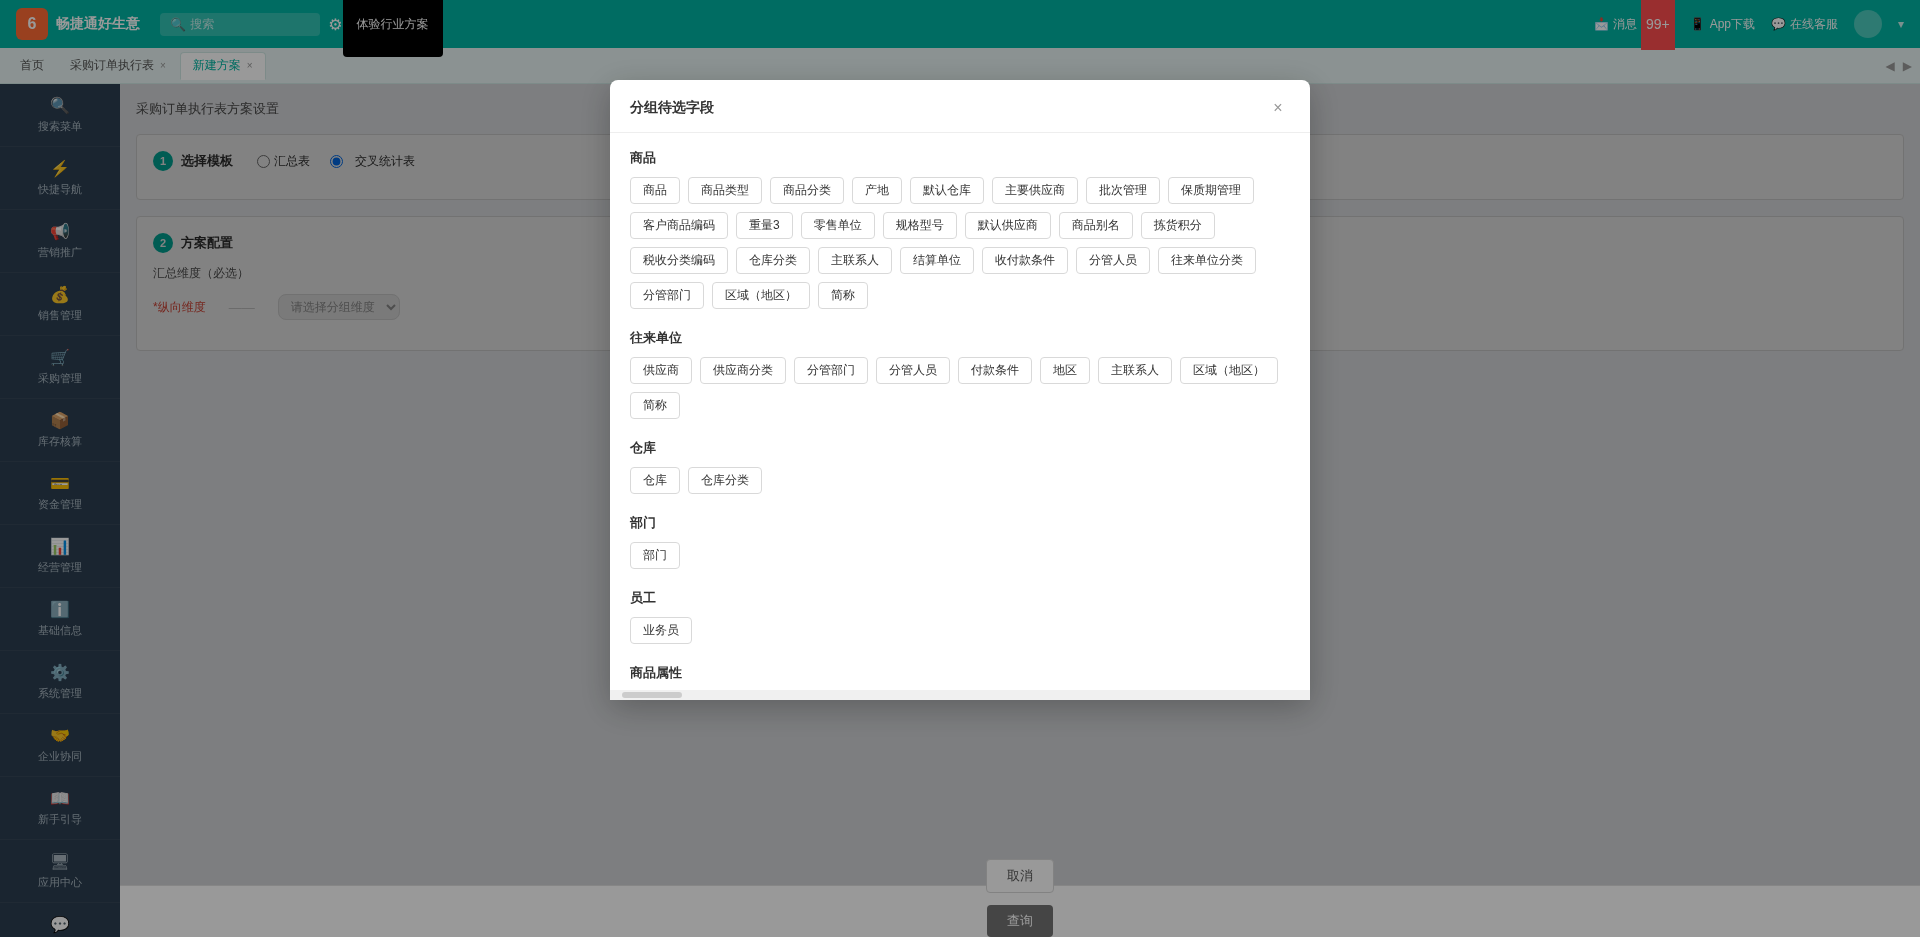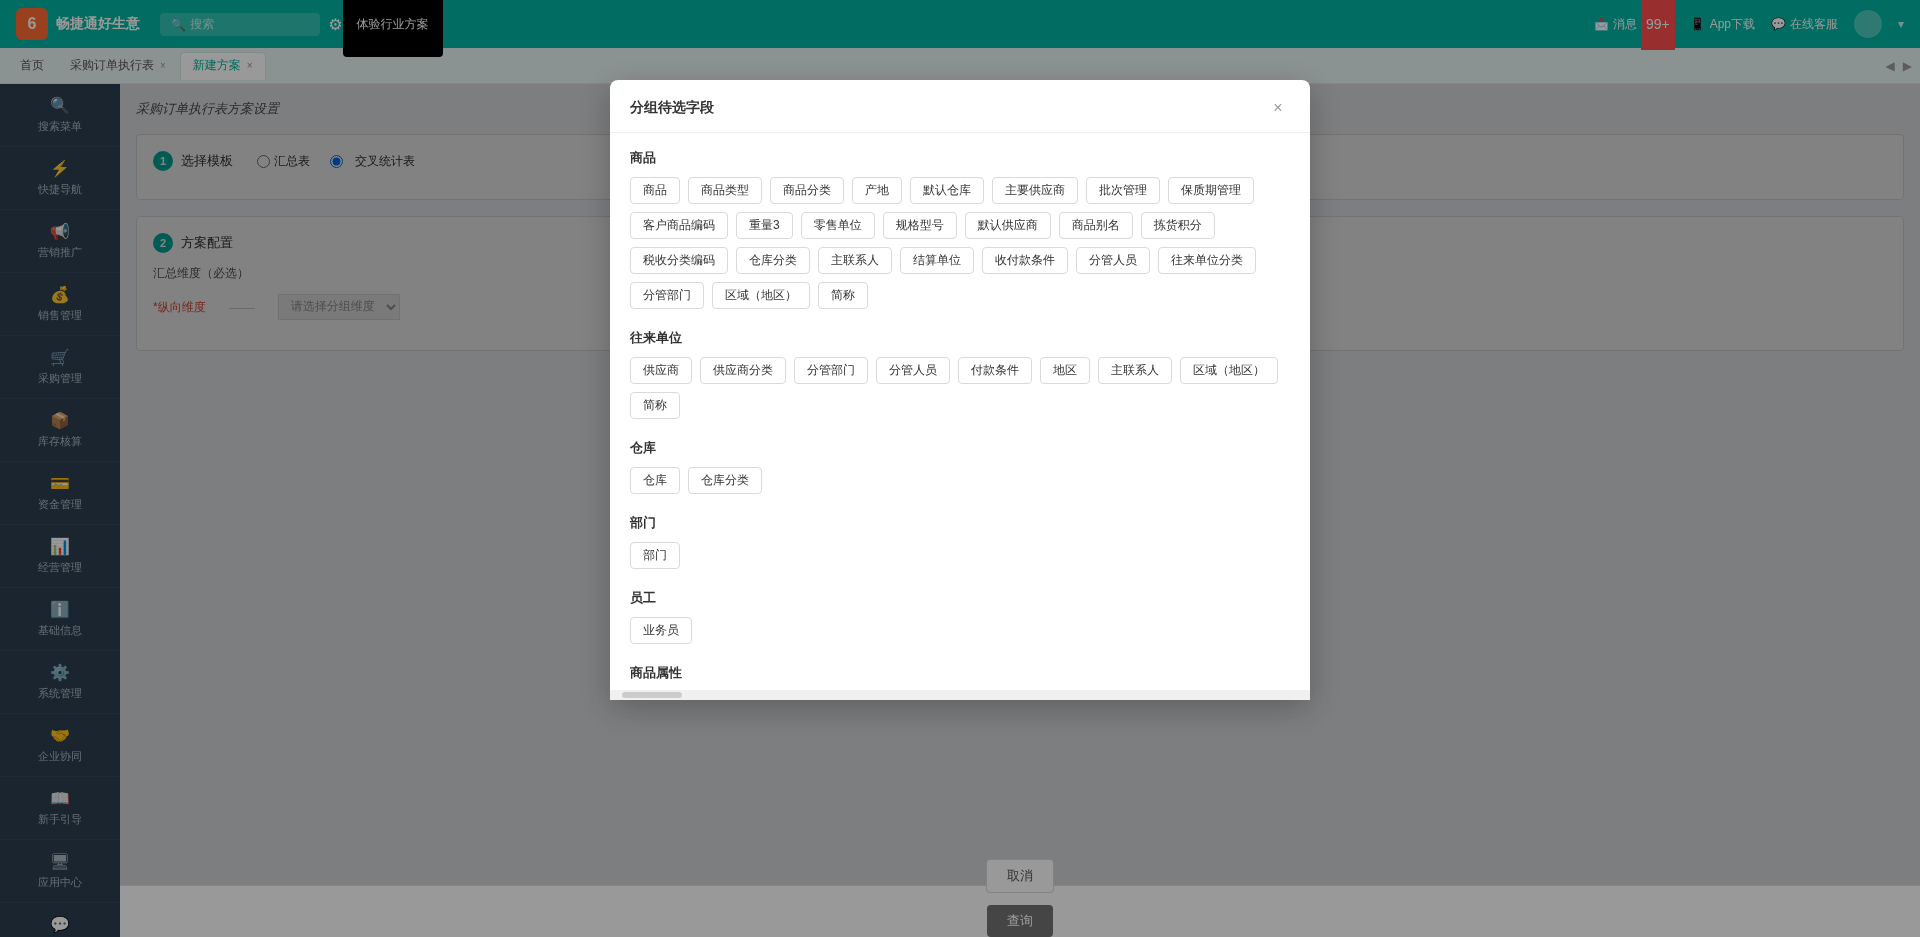--- a/index.html
+++ b/index.html
@@ -177,21 +177,20 @@
       padding: 16px;
       overflow-y: auto;
       background: #f5f7fa;
       position: relative;
       filter: brightness(0.85);
     }
     .page-title {
       font-size: 13px;
       color: #555;
       margin-bottom: 16px;
-      font-style: italic;
     }
     .section-card {
       background: white;
       border: 1px solid #e0e0e0;
       border-radius: 4px;
       padding: 16px;
       margin-bottom: 16px;
     }
     .section-header {
       display: flex;
@@ -205,21 +204,21 @@
       background: #00b5a3;
       color: white;
       border-radius: 50%;
       display: flex;
       align-items: center;
       justify-content: center;
       font-size: 11px;
       font-weight: bold;
       flex-shrink: 0;
     }
-    .section-title { font-size: 13px; font-weight: normal; color: #333; }
+    .section-title { font-size: 13px; font-weight: bold; color: #333; }
 
     
     .modal-backdrop {
       position: fixed;
       top: 0; left: 0; right: 0; bottom: 0;
       background: rgba(0,0,0,0.4);
       z-index: 999;
       display: flex;
       align-items: flex-start;
       justify-content: center;
@@ -488,21 +487,21 @@
 
     <div class="section-card">
       <div class="section-header">
         <div class="step-badge">2</div>
         <span class="section-title">方案配置</span>
       </div>
       <div style="font-size:12px;color:#555;margin-bottom:12px;">汇总维度（必选）</div>
       <div style="display:flex;align-items:center;gap:23px;margin-bottom:14px;">
         <span style="font-size:12px;color:#e74c3c;">*纵向维度</span>
         <span style="color:#ccc;">——</span>
-        <select style="border:1px solid #ddd;border-radius:0;padding:4px 8px;font-size:12px;color:#999;outline:none;font-family:Liberation Mono, monospace;">
+        <select style="border:1px solid #ddd;border-radius:8px;padding:4px 8px;font-size:12px;color:#999;outline:none;">
           <option>请选择分组维度</option>
         </select>
       </div>
     </div>
   </div>
 
 </div>
 
 <div class="modal-backdrop">
   <div class="modal">

